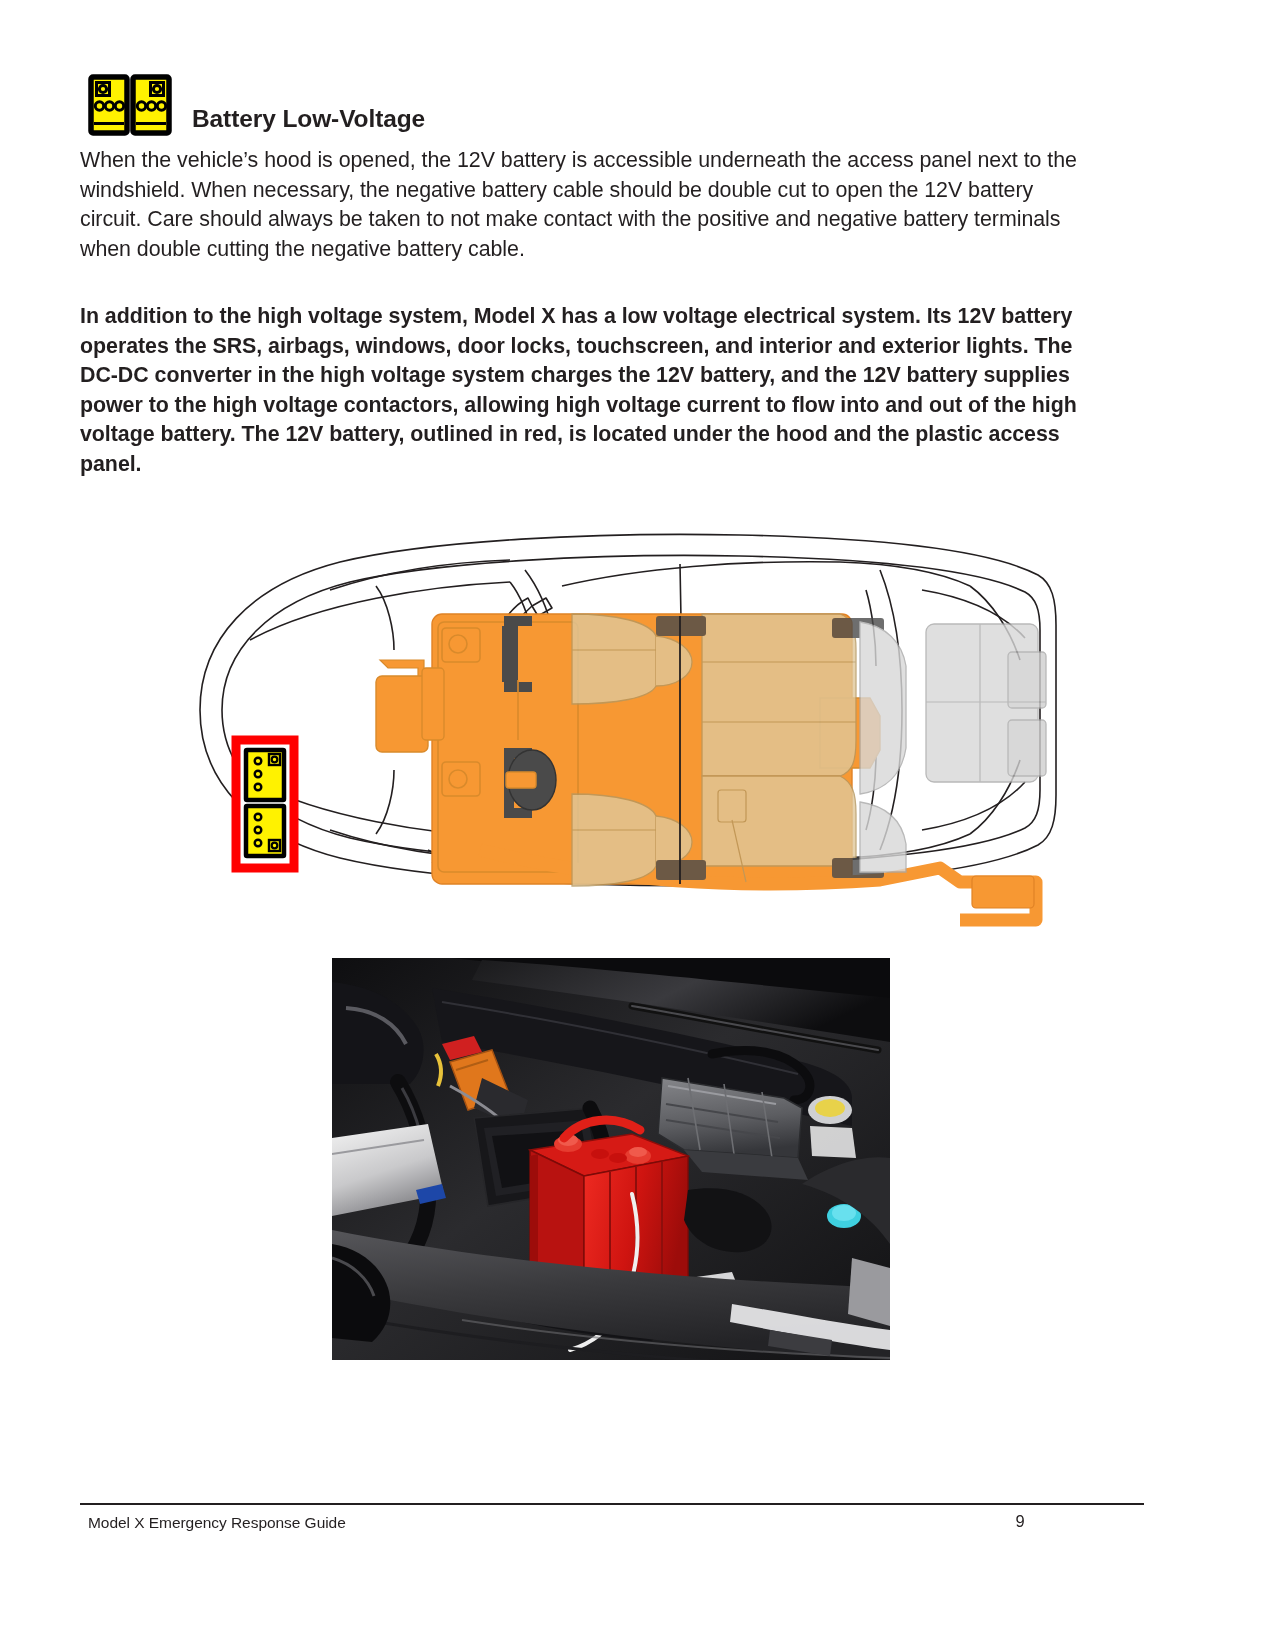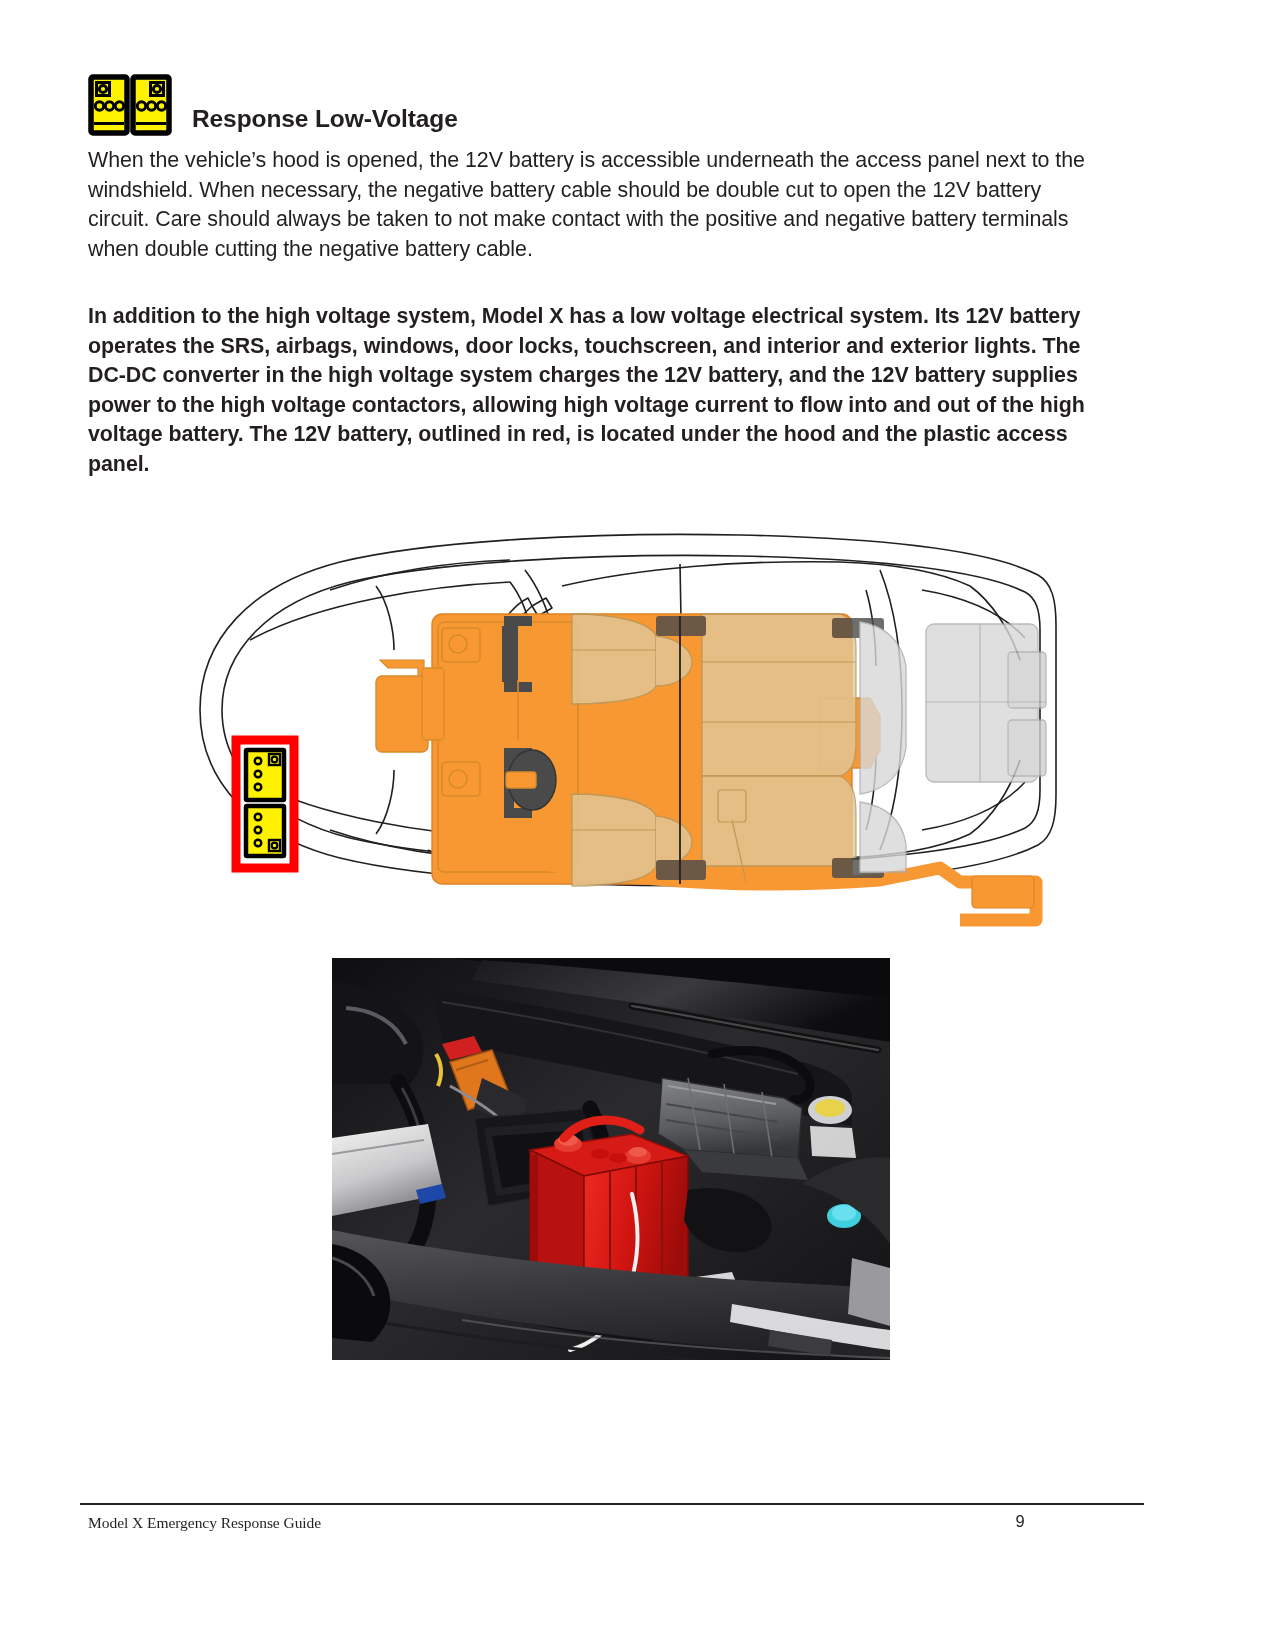--- a/index.html
+++ b/index.html
@@ -44,21 +44,21 @@
     letter-spacing: -0.1px;
     margin-left: 20px;
     margin-bottom: 5px;
     color: #231f20;
     white-space: nowrap;
   }
 
   
   .body-text {
     position: absolute;
-    left: 88px;
+    left: 80px;
     width: 1000px;
     font-size: 21.4px;
     line-height: 29.6px;
     color: #231f20;
     letter-spacing: -0.05px;
   }
   #para-1 { top: 146px; }
   #para-2 { top: 302px; font-weight: bold; }
   .body-text p { margin: 0; }
 
@@ -93,21 +93,20 @@
     height: 2px;
     background: #231f20;
   }
   .footer-left {
     position: absolute;
     left: 88px;
     top: 1514px;
     font-size: 15.5px;
     color: #231f20;
     letter-spacing: -0.05px;
-    font-family: Liberation Serif, serif;
   }
   .footer-page {
     position: absolute;
     left: 1000px;
     top: 1512px;
     width: 40px;
     text-align: center;
     font-size: 16.5px;
     color: #231f20;
   }
@@ -136,21 +135,21 @@
         <circle cx="31.5" cy="32" r="4.2" fill="#FFF200" stroke="#000000" stroke-width="3"></circle>
 
         <circle cx="53.5" cy="32" r="4.2" fill="#FFF200" stroke="#000000" stroke-width="3"></circle>
         <circle cx="63.5" cy="32" r="4.2" fill="#FFF200" stroke="#000000" stroke-width="3"></circle>
         <circle cx="73.5" cy="32" r="4.2" fill="#FFF200" stroke="#000000" stroke-width="3"></circle>
 
         <line x1="6" y1="49.5" x2="36" y2="49.5" stroke="#000000" stroke-width="3"></line>
         <line x1="48" y1="49.5" x2="78" y2="49.5" stroke="#000000" stroke-width="3"></line>
       </svg>
     </span>
-    <span class="header-title">Response Low-Voltage</span>
+    <span class="header-title">Battery Low-Voltage</span>
   </div>
 
   <div class="body-text" id="para-1">
     <p>When the vehicle’s hood is opened, the 12V battery is accessible underneath the access panel next to the windshield. When necessary, the negative battery cable should be double cut to open the 12V battery circuit. Care should always be taken to not make contact with the positive and negative battery terminals when double cutting the negative battery cable.</p>
   </div>
 
   <div class="body-text" id="para-2">
     <p>In addition to the high voltage system, Model X has a low voltage electrical system. Its 12V battery operates the SRS, airbags, windows, door locks, touchscreen, and interior and exterior lights. The DC-DC converter in the high voltage system charges the 12V battery, and the 12V battery supplies power to the high voltage contactors, allowing high voltage current to flow into and out of the high voltage battery. The 12V battery, outlined in red, is located under the hood and the plastic access panel.</p>
   </div>
 

